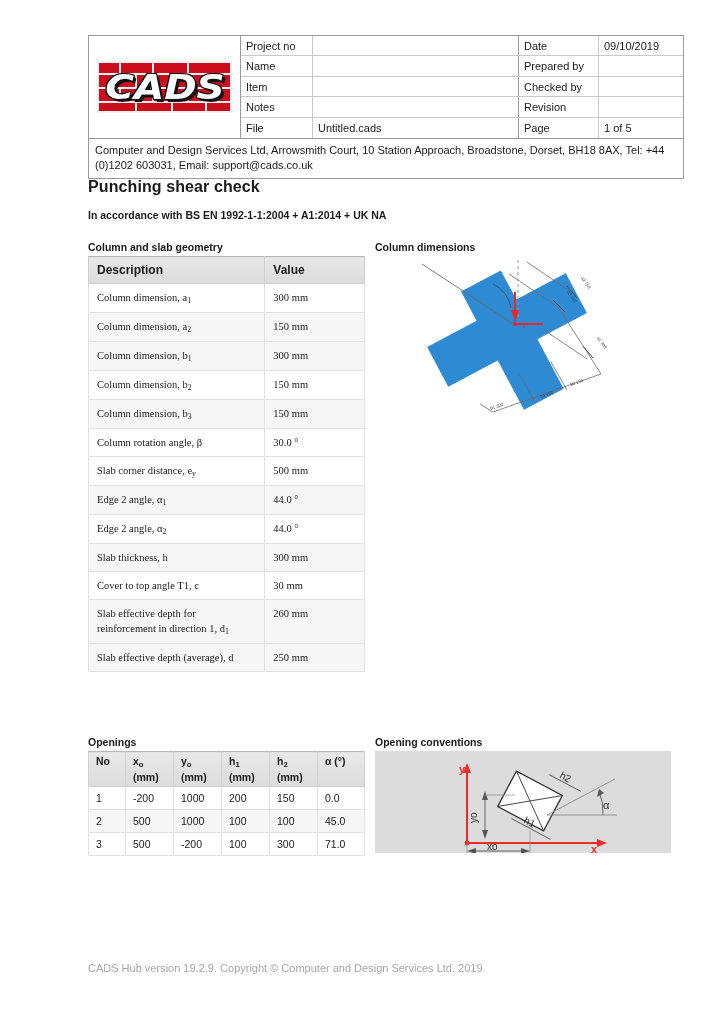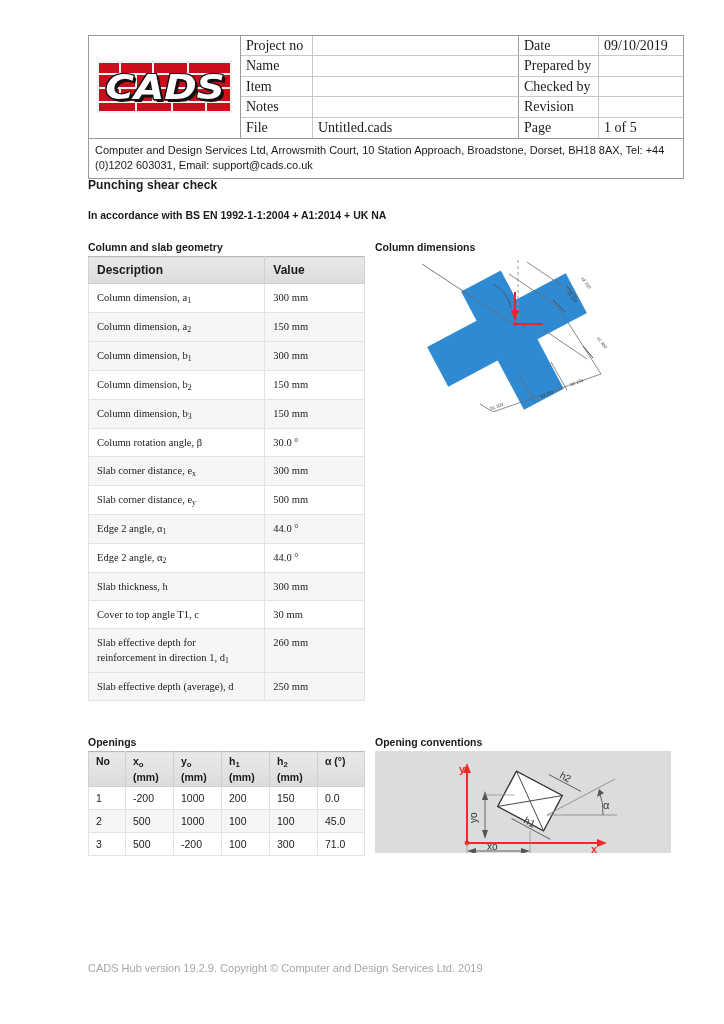--- a/index.html
+++ b/index.html
@@ -74,42 +74,41 @@
     flex: 1;
   }
   .hdr-row {
     display: flex;
     border-bottom: 1px solid #c8c8c8;
     height: 20.4px;
   }
   .hdr-row:last-child { border-bottom: none; }
   .hdr-cell {
     padding: 2px 5px;
-    font-size: 14px;
+    font-size: 11px;
     line-height: 16px;
     overflow: hidden;
     white-space: nowrap;
-    font-family: Liberation Serif, serif;
   }
   .hdr-label-1 { width: 72px; border-right: 1px solid #c8c8c8; }
   .hdr-value-1 { width: 206px; border-right: 1px solid #9a9a9a; }
   .hdr-label-2 { width: 80px; border-right: 1px solid #c8c8c8; }
   .hdr-value-2 { flex: 1; }
   .header-address {
     border-top: 1px solid #9a9a9a;
     padding: 4px 6px 5px 6px;
     font-size: 11px;
     line-height: 15px;
   }
 
   
   .doc-title {
     position: absolute;
     left: 88px; top: 178px;
-    font-size: 12px;
+    font-size: 16px;
     font-weight: bold;
     letter-spacing: 0.1px;
   }
   .doc-subtitle {
     position: absolute;
     left: 88px; top: 209px;
     font-size: 10.5px;
     font-weight: bold;
   }
 
@@ -311,24 +310,20 @@
           <td>150 mm</td>
         </tr>
         <tr class="even">
           <td><span>Column dimension, b</span><sub>3</sub></td>
           <td>150 mm</td>
         </tr>
         <tr class="odd">
           <td><span>Column rotation angle, β</span></td>
           <td>30.0 °</td>
         </tr>
-        <tr class="even">
-          <td><span>Slab corner distance, e</span><sub>x</sub></td>
-          <td>300 mm</td>
-        </tr>
         <tr class="odd">
           <td><span>Slab corner distance, e</span><sub>y</sub></td>
           <td>500 mm</td>
         </tr>
         <tr class="even">
           <td><span>Edge 2 angle, α</span><sub>1</sub></td>
           <td>44.0 °</td>
         </tr>
         <tr class="odd">
           <td><span>Edge 2 angle, α</span><sub>2</sub></td>

